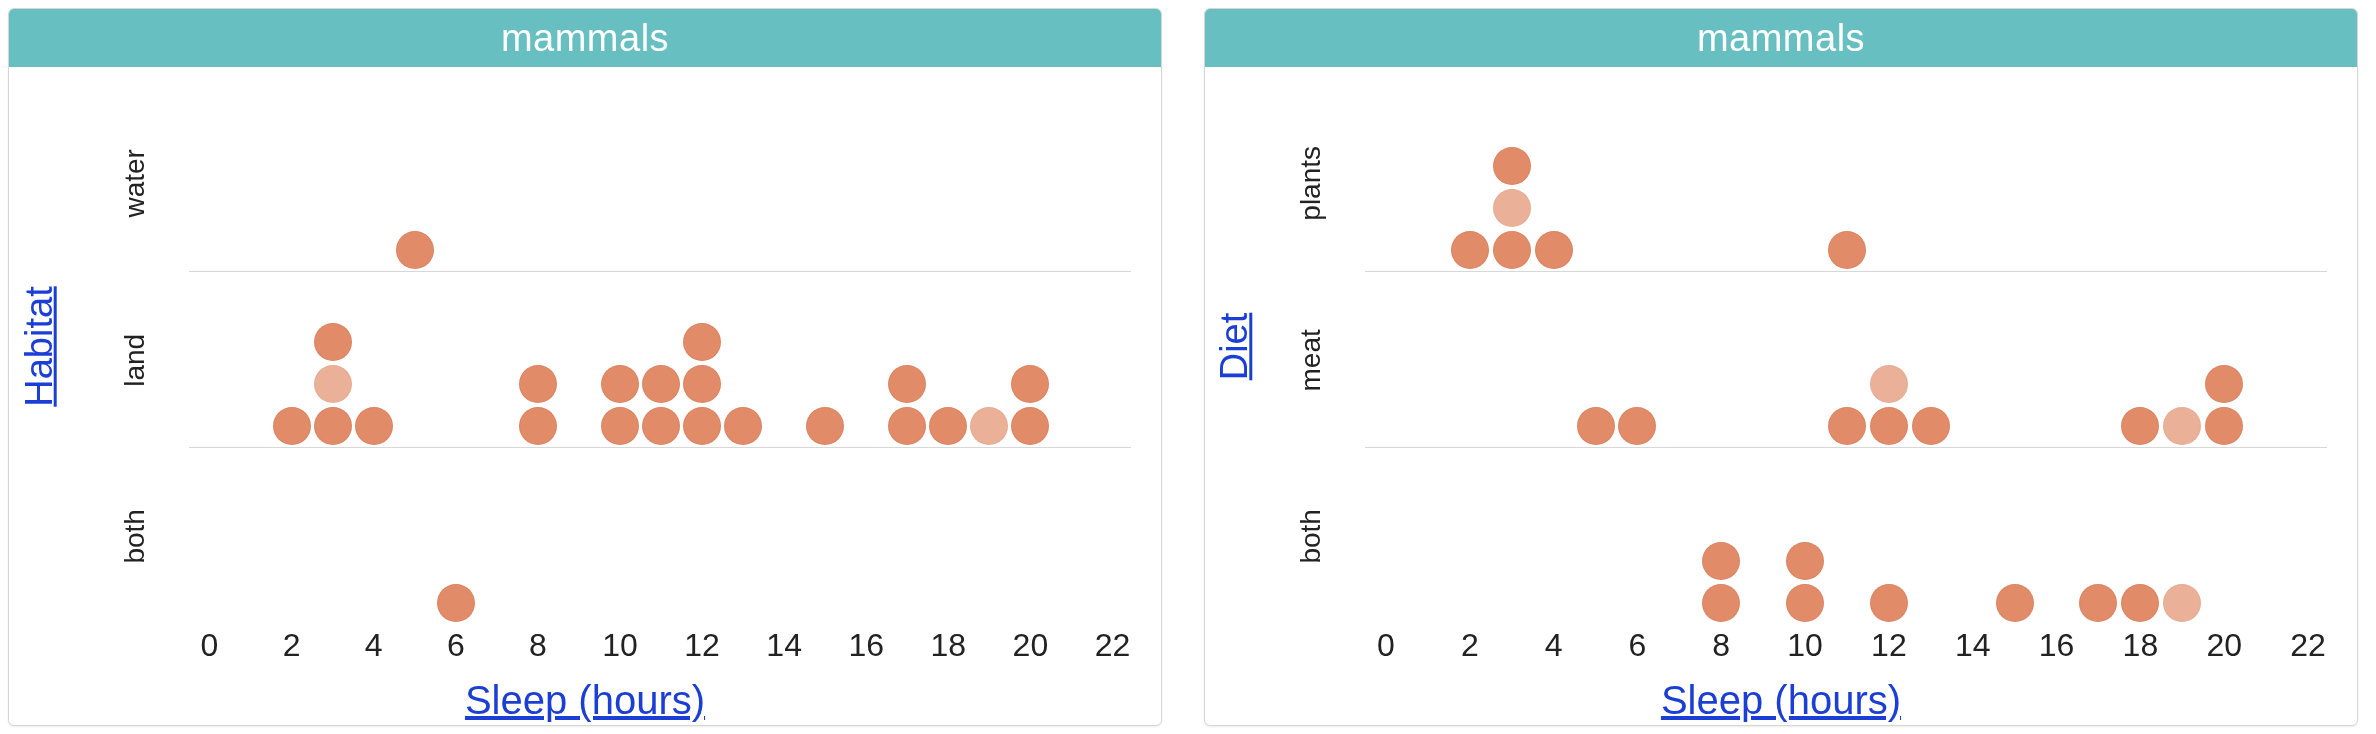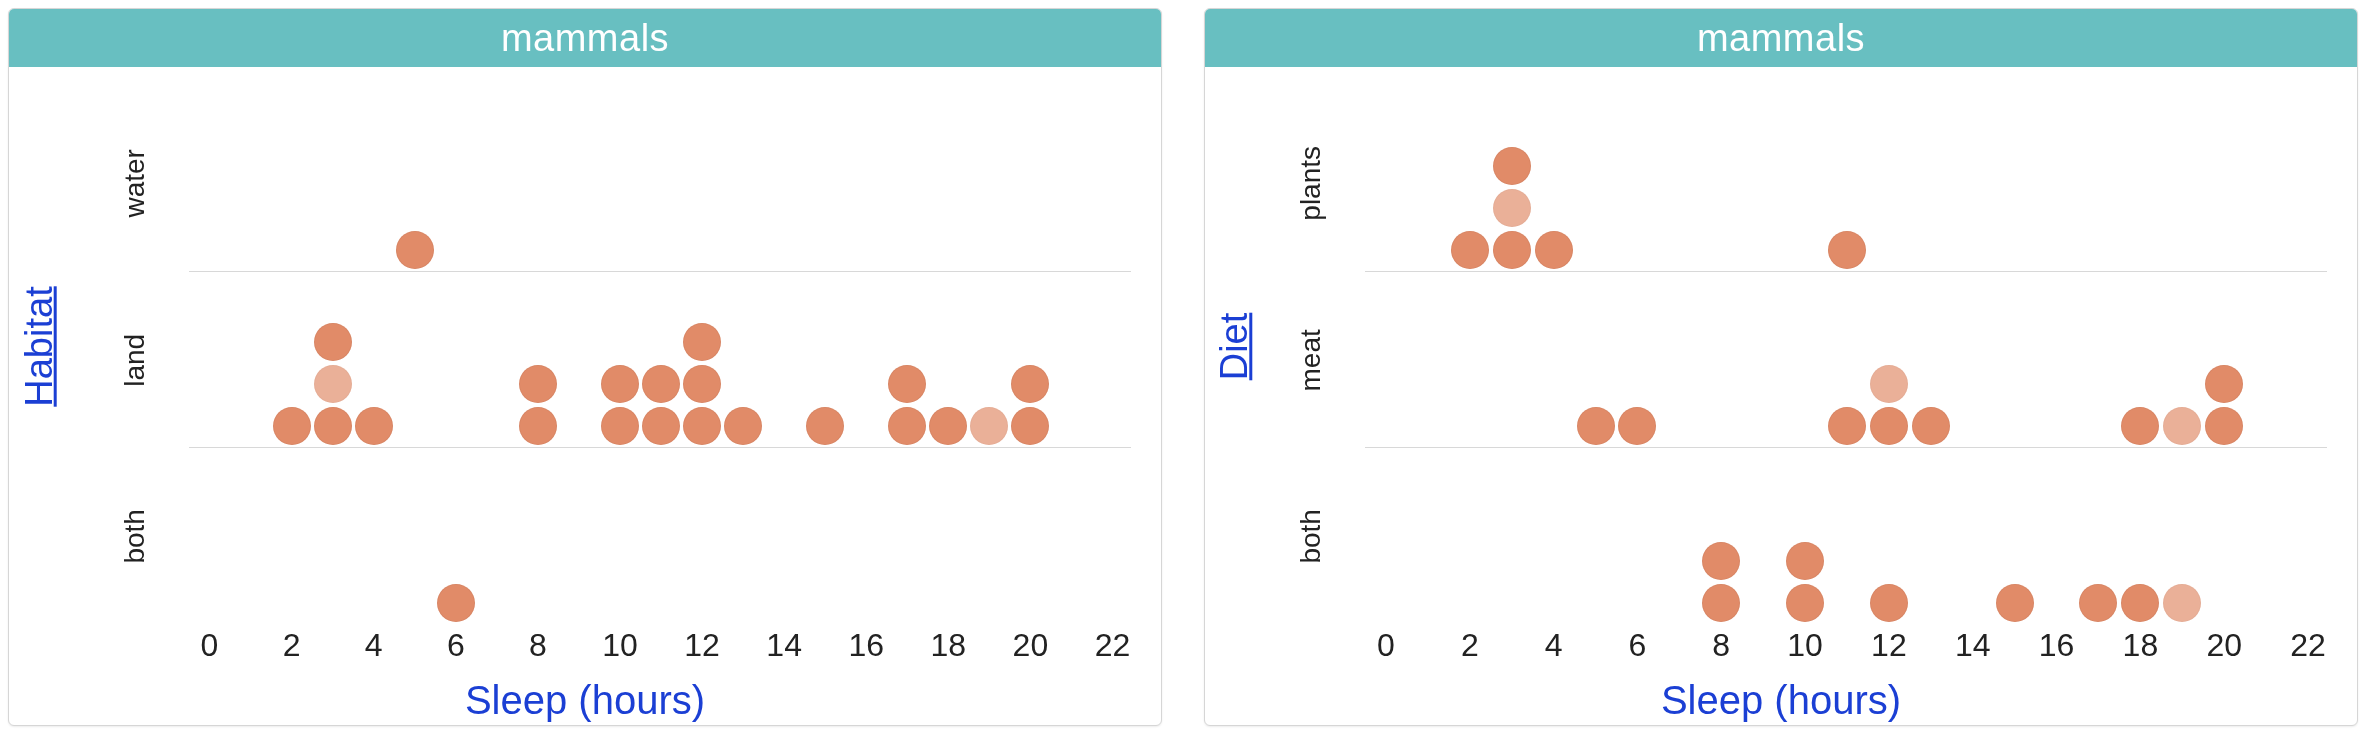--- a/index.html
+++ b/index.html
@@ -109,20 +109,21 @@
   .x-axis-title {
     position: absolute;
     bottom: 2px;
     left: 0;
     right: 0;
     text-align: center;
     font-size: 40px;
   }
   .x-axis-title a {
     color: #1b3fd4;
+    text-decoration: underline;
   }
   .dot {
     position: absolute;
     width: 38px;
     height: 38px;
     border-radius: 50%;
     background: #e18b68;
     transform: translate(-50%, 50%);
     box-shadow: inset 0 0 0 1px rgba(0,0,0,0.04);
   }

